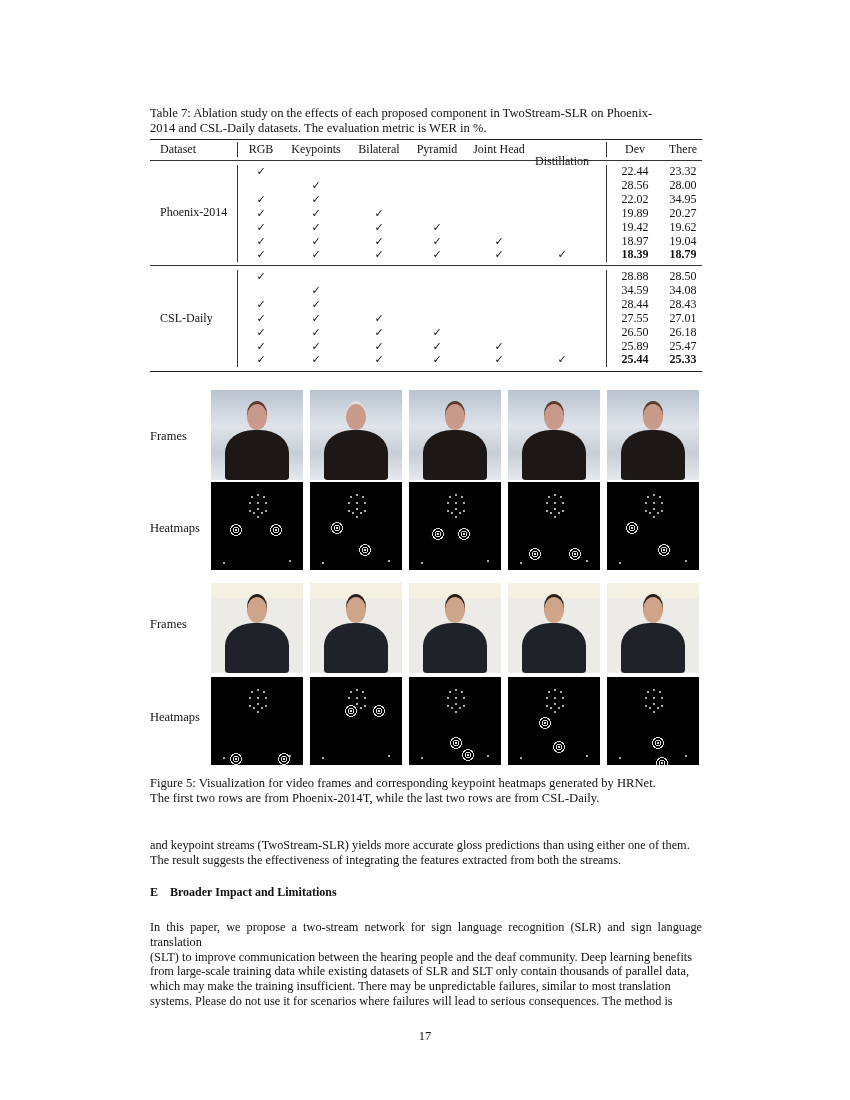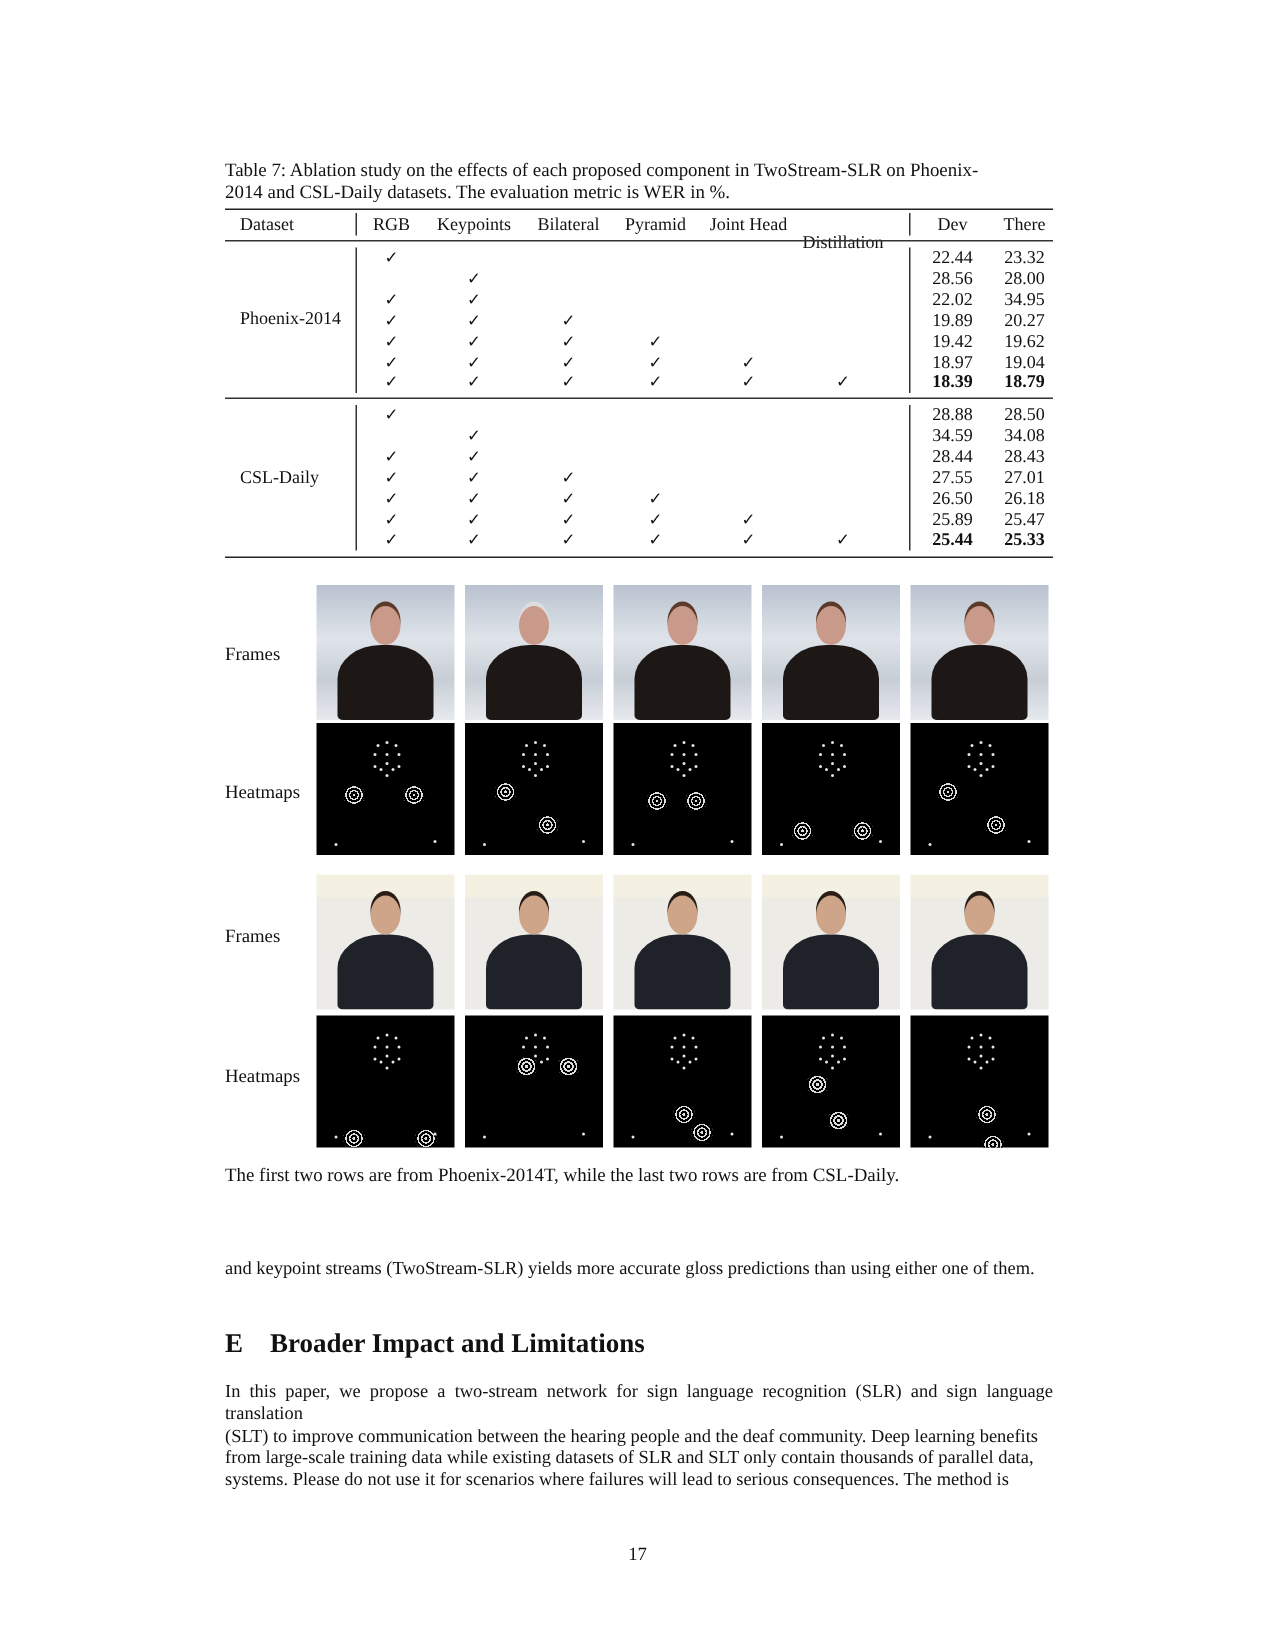--- a/index.html
+++ b/index.html
@@ -21,21 +21,21 @@
   .rowlabel { position:absolute; left:150px; font-size:12.5px; }
   .img { position:absolute; width:92px; overflow:hidden; }
   .frame1 { height:90px; background:linear-gradient(#b9c2cf 0%, #dfe4ea 40%, #c8ced6 70%, #e6e9ee 100%); }
   .frame2 { height:90px; background:linear-gradient(#f4f1e2 0%, #f4f1e2 16%, #ecebe6 18%, #ecebe8 100%); }
   .heat { height:88px; background:#000; }
   .person { position:absolute; border-radius:45% 45% 6% 6%; }
   .head { position:absolute; border-radius:50%; }
   .dot { position:absolute; width:2.4px; height:2.4px; border-radius:50%; background:#e6e6e6; }
   .blob { position:absolute; border-radius:40%; background:repeating-radial-gradient(circle, #ddd 0 1px, #000 1px 2.4px); }
   .para { left:150px; width:552px; font-size:12.3px; line-height:14.8px; text-align:justify; }
-  .heading { left:150px; font-size:18px; font-weight:bold; }
+  .heading { left:150px; font-size:12px; font-weight:bold; }
   .pagenum { left:0; width:850px; text-align:center; font-size:12.5px; }
 </style>
 </head>
 <body>
 
 <div class="abs caption" style="top:106px;">
   <div>Table 7: Ablation study on the effects of each proposed component in TwoStream-SLR on Phoenix-</div>
   <div class="caption-last">2014 and CSL-Daily datasets. The evaluation metric is WER in %.</div>
 </div>
 
@@ -360,29 +360,32 @@
       <div class="dot" style="left: 38px; top: 28px;"></div>
       <div class="dot" style="left: 54px; top: 28px;"></div>
       <div class="blob" style="left: 44px; top: 60px; width: 14px; height: 12px;"></div>
       <div class="blob" style="left: 48px; top: 80px; width: 14px; height: 12px;"></div>
       <div class="dot" style="left: 12px; top: 80px;"></div>
       <div class="dot" style="left: 78px; top: 78px;"></div>
     </div>
   </div>
 
 <div class="abs caption" style="top:776px;">
+  <div>Figure 5: Visualization for video frames and corresponding keypoint heatmaps generated by HRNet.</div>
   <div class="caption-last">The first two rows are from Phoenix-2014T, while the last two rows are from CSL-Daily.</div>
 </div>
 
 <div class="abs para" style="top:838px;">
   <div>and keypoint streams (TwoStream-SLR) yields more accurate gloss predictions than using either one of them.</div>
+  <div class="caption-last">The result suggests the effectiveness of integrating the features extracted from both the streams.</div>
 </div>
 
 <div class="abs heading" style="top:885px; white-space:pre;">E    Broader Impact and Limitations</div>
 
 <div class="abs para" style="top:920px;">
   <div>In this paper, we propose a two-stream network for sign language recognition (SLR) and sign language translation</div>
   <div>(SLT) to improve communication between the hearing people and the deaf community. Deep learning benefits</div>
   <div>from large-scale training data while existing datasets of SLR and SLT only contain thousands of parallel data,</div>
+  <div>which may make the training insufficient. There may be unpredictable failures, similar to most translation</div>
   <div>systems. Please do not use it for scenarios where failures will lead to serious consequences. The method is</div>
 </div>
 
 <div class="abs pagenum" style="top:1029px;">17</div>
 
 </body></html>

